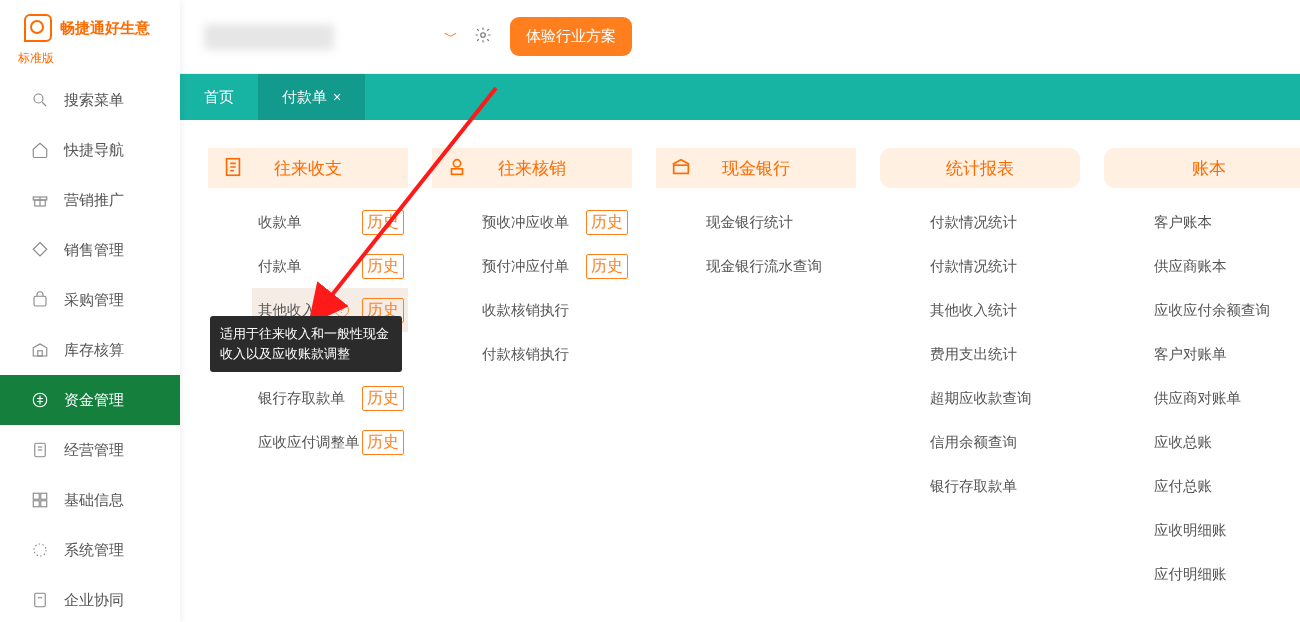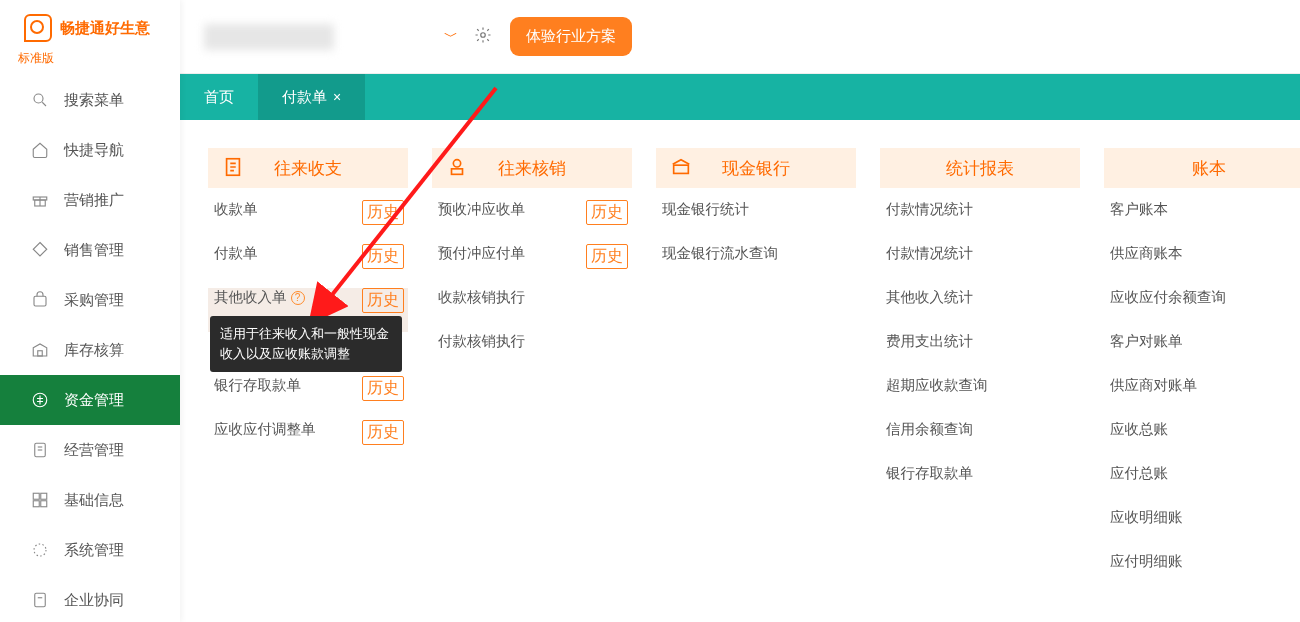--- a/index.html
+++ b/index.html
@@ -32,25 +32,25 @@
     .tab{ height:46px; display:flex; align-items:center; padding:0 24px; color:#fff; font-size:15px; cursor:pointer; }
     .tab.active{ background:#129b8c; }
     .tab-close{ margin-left:6px; font-size:14px; }
 
     
     .content{ position:absolute; left:180px; top:120px; right:0; bottom:0; padding:28px 18px 0 28px; overflow:auto; }
     .col-grid{ display:flex; gap:24px; }
     .sect{ width:200px; flex:0 0 200px; }
     .sect.wide{ width:210px; flex:0 0 210px; }
     .sect-head{ height:40px; background:#fff0e2; display:flex; align-items:center; justify-content:center; color:#ff6a00; font-size:17px; font-weight:500; position:relative; }
-    .sect-head.noicon{ justify-content:center; }
+    .sect-head.noicon{ justify-content:center;border-radius:11px; }
     .sect-icon{ position:absolute; left:14px; top:8px; }
     .sect-icon svg{ width:22px; height:22px; fill:none; stroke:#ff6a00; stroke-width:1.8; }
     .entry-list{ list-style:none; margin-top:12px; }
-    .entry{ height:44px; display:flex; align-items:flex-start; justify-content:space-between; padding:0 4px 0 6px; color:#555; font-size:14.5px; cursor:pointer; }
+    .entry{ height:44px; display:flex; align-items:center; justify-content:space-between; padding:0 4px 0 6px; color:#555; font-size:14.5px; cursor:pointer;margin-left:44px; }
     .entry.hover{ background:#f5ece6; }
     .entry-label{ display:flex; align-items:center; gap:4px; }
     .q-icon{ display:inline-flex; width:14px; height:14px; border:1.2px solid #ff8a2a; border-radius:50%; color:#ff8a2a; font-size:10px; align-items:center; justify-content:center; line-height:1; }
     .hist{ border:1px solid #ff7f1f; color:#ff7f1f; font-size:16px; padding:1px 4px; border-radius:2px; }
 
     
     .tooltip{ position:absolute; left:210px; top:316px; width:192px; background:#2b2b2b; color:#fff; font-size:13px; line-height:1.55; padding:8px 10px; border-radius:3px; z-index:20; }
     .arrow-svg{ position:absolute; left:298px; top:82px; z-index:15; pointer-events:none; }
   </style>
 </head>

